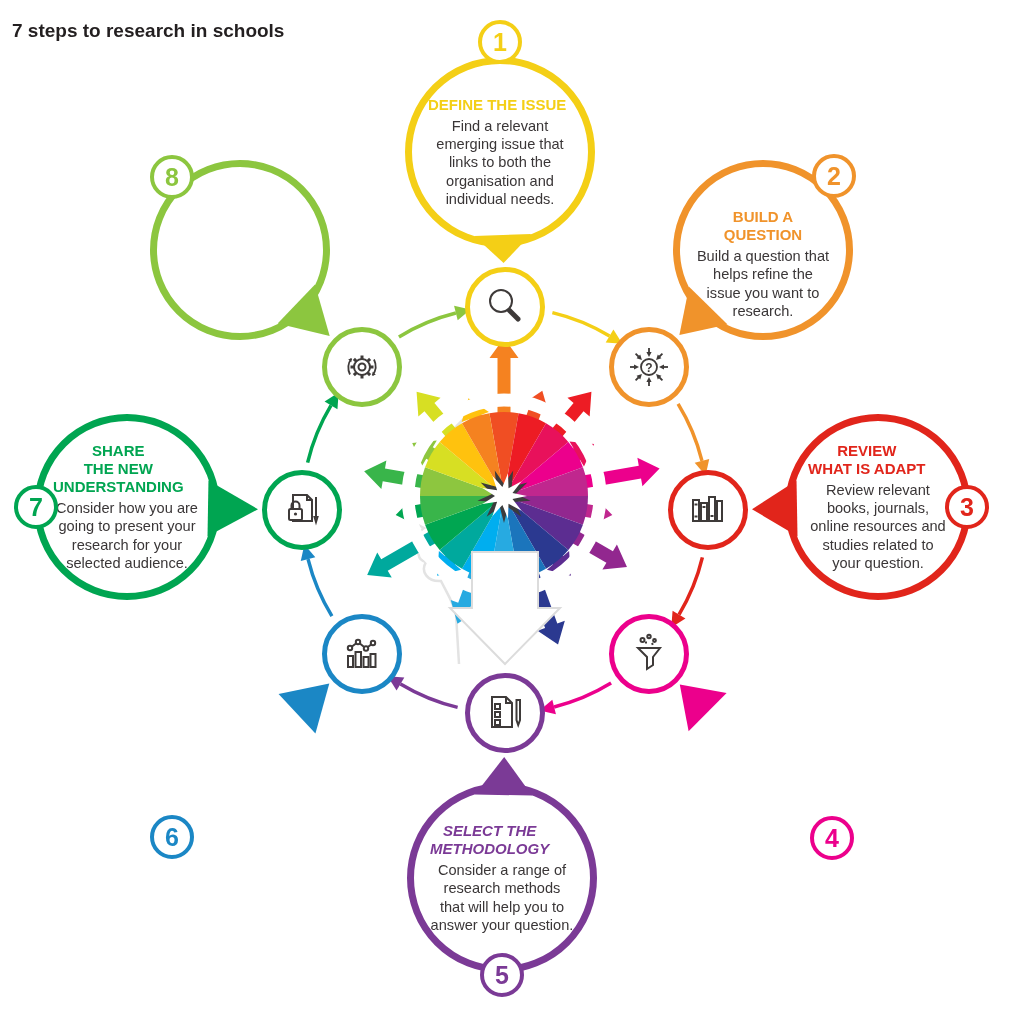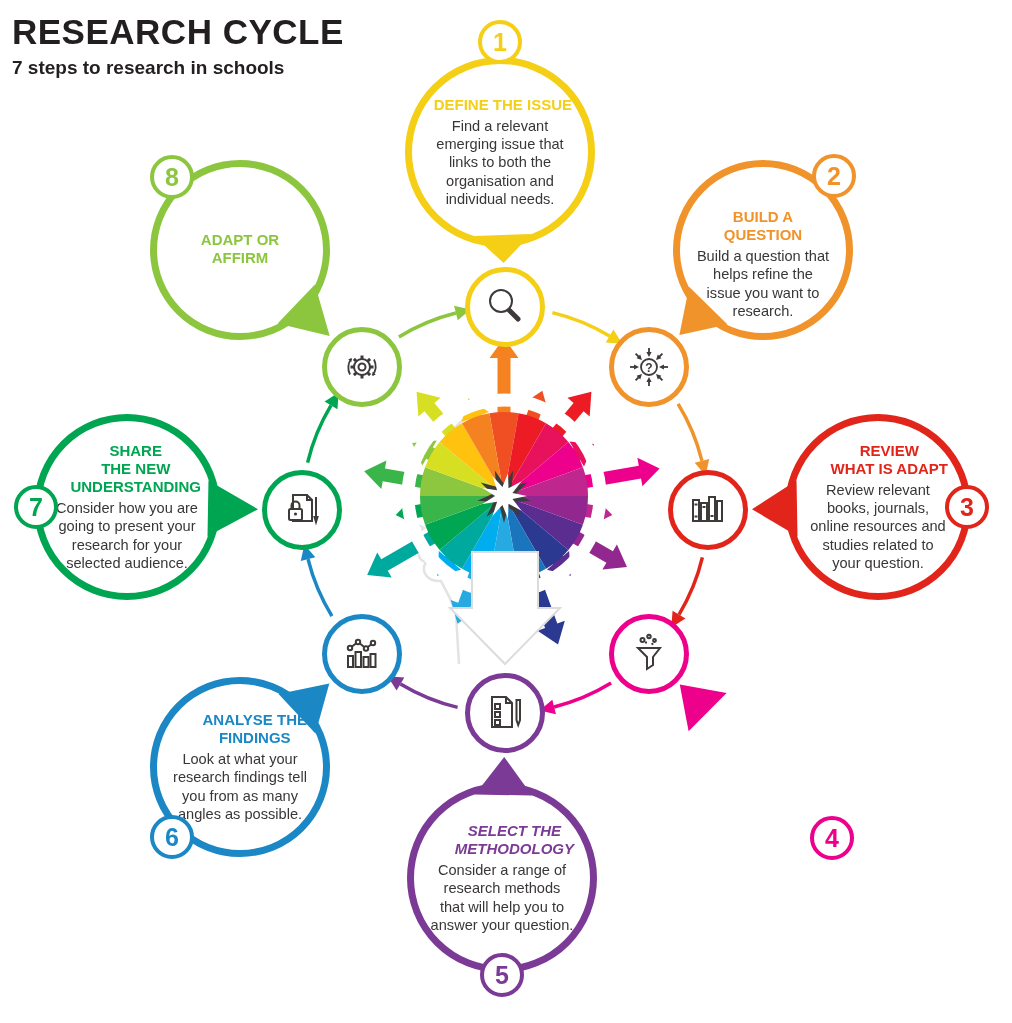--- a/index.html
+++ b/index.html
@@ -3,21 +3,21 @@
 <meta charset="utf-8">
 <style>
   html,body{margin:0;padding:0;background:#fff;}
   .canvas{position:relative;width:1012px;height:1023px;background:#fff;overflow:hidden;
           font-family:"Liberation Sans",sans-serif;}
   .header{position:absolute;left:12px;top:14px;z-index:6;}
   .title{font-size:35px;font-weight:bold;letter-spacing:.5px;color:#231F20;line-height:1.05;}
   .subtitle{font-size:19px;font-weight:bold;color:#231F20;margin-top:6px;}
 
   .bubble{position:absolute;border-radius:50%;border:7px solid #f97316;background:#fff;
-          box-sizing:border-box;display:flex;flex-direction:column;align-items:flex-end;
+          box-sizing:border-box;display:flex;flex-direction:column;align-items:flex-start;
           justify-content:center;text-align:center;padding:10px 16px;z-index:2;}
   .bubble .heading{font-weight:bold;font-size:15px;line-height:1.2;white-space:pre-line;margin-bottom:3px;}
   .bubble .body{font-size:14.6px;line-height:1.24;color:#3A3637;}
 
   .badge{position:absolute;width:44px;height:44px;border-radius:50%;border:4px solid #ccc;
          background:#fff;box-sizing:border-box;display:flex;align-items:center;justify-content:center;
          font-weight:bold;font-size:25px;z-index:5;}
 
   .icon-circle{position:absolute;width:80px;height:80px;border-radius:50%;border:5px solid #ccc;
                background:#fff;box-sizing:border-box;display:flex;align-items:center;
@@ -44,21 +44,20 @@
 
   #overlay{position:absolute;left:0;top:0;z-index:3;pointer-events:none;}
   #center-art{position:absolute;left:0;top:0;z-index:2;pointer-events:none;}
 </style>
 </head>
 <body>
 
 <div class="canvas">
 
   <div class="header">
-    <div class="title">RESEARCH CYCLE</div>
     <div class="subtitle">7 steps to research in schools</div>
   </div>
 
   <svg id="center-art" width="1012" height="1023" viewBox="0 0 1012 1023">
     <g>
       <path d="M488,404 C460,416 446,436 440,458 C436,477 433,489 423,502 L409,520 L424,528
                C416,533 417,542 424,545 C416,550 417,560 426,562 C420,572 428,582 441,581
                C447,593 453,602 456,614 L459,664 L545,664 L545,404 Z" fill="#ffffff" stroke="none"></path>
       <path d="M488,404 C460,416 446,436 440,458 C436,477 433,489 423,502 L409,520 L424,528
                C416,533 417,542 424,545 C416,550 417,560 426,562 C420,572 428,582 441,581
@@ -150,33 +149,27 @@
   <div class="bubble b3 step-el" style="border-color: rgb(225, 37, 27);">
     <div class="heading" style="color: rgb(225, 37, 27);">REVIEW
 WHAT IS ADAPT</div>
     <div class="body">Review relevant books, journals, online resources and studies related to your question.</div>
   </div>
   <div class="bubble b5 step-el" style="border-color: rgb(123, 58, 150);">
     <div class="heading" style="color: rgb(123, 58, 150); font-style: italic;">SELECT THE
 METHODOLOGY</div>
     <div class="body">Consider a range of research methods that will help you to answer your question.</div>
   </div>
-  <div class="bubble b6 step-el" style="border-color: rgb(27, 135, 197);">
-    <div class="heading" style="color: rgb(27, 135, 197);">ANALYSE THE
-FINDINGS</div>
-    <div class="body">Look at what your research findings tell you from as many angles as possible.</div>
-  </div>
   <div class="bubble b7 step-el" style="border-color: rgb(0, 165, 81);">
     <div class="heading" style="color: rgb(0, 165, 81);">SHARE
 THE NEW
 UNDERSTANDING</div>
     <div class="body">Consider how you are going to present your research for your selected audience.</div>
   </div>
   <div class="bubble b8 step-el" style="border-color: rgb(140, 198, 63);">
-    <div class="heading" style="color: rgb(140, 198, 63);">ADAPT OR AFFIRM</div>
   </div>
 
   <div class="badge g1 badge-el" style="border-color: rgb(244, 207, 22); color: rgb(244, 207, 22);">
       <span>1</span>
     </div>
   <div class="badge g2 badge-el" style="border-color: rgb(240, 147, 43); color: rgb(240, 147, 43);">
       <span>2</span>
     </div>
   <div class="badge g3 badge-el" style="border-color: rgb(225, 37, 27); color: rgb(225, 37, 27);">
       <span>3</span>

